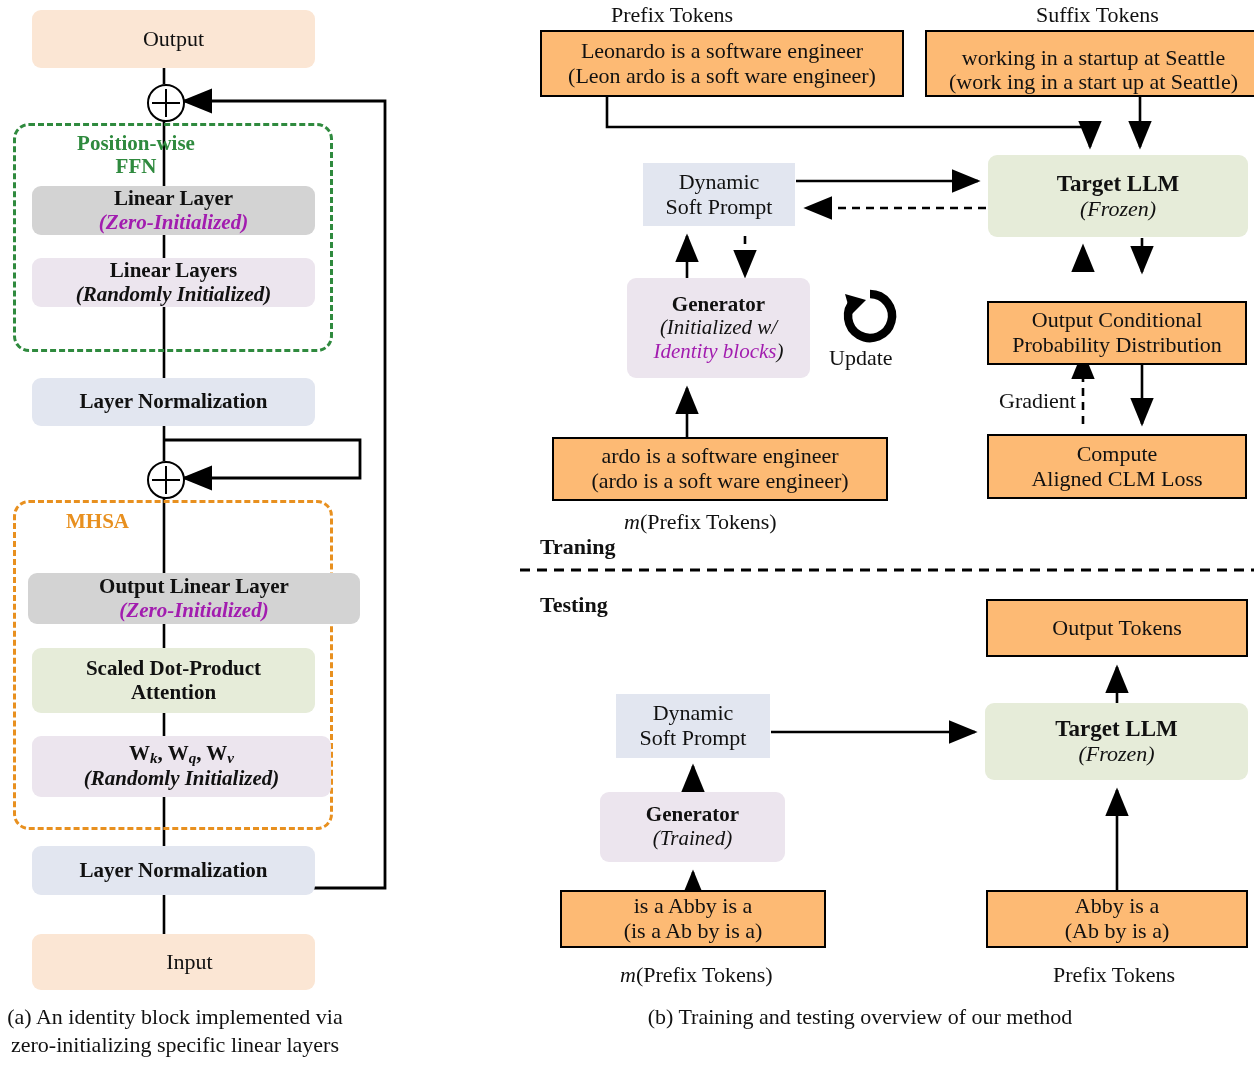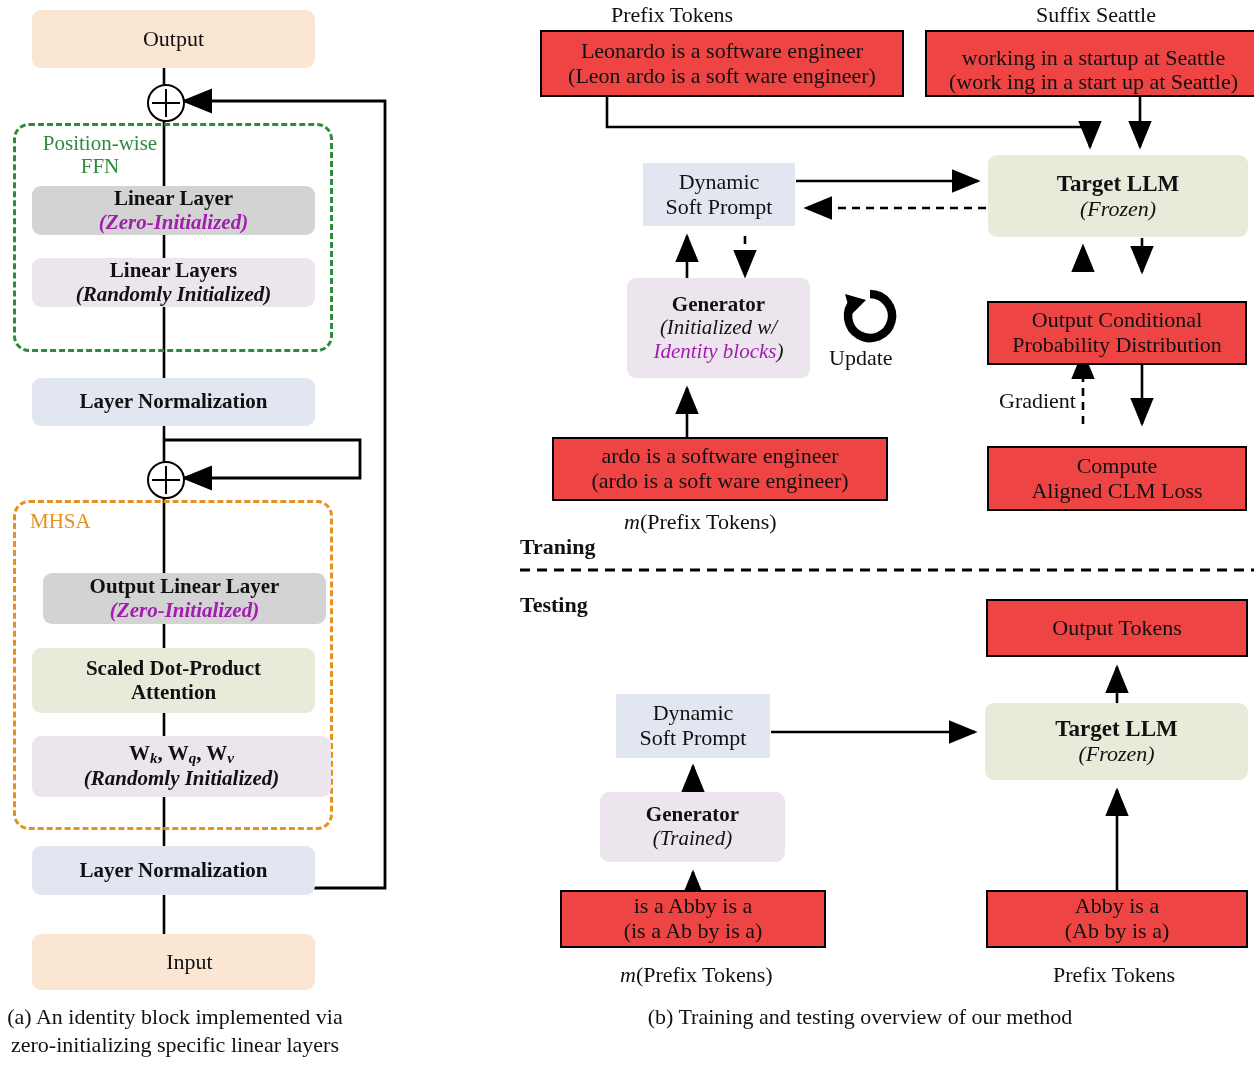--- a/index.html
+++ b/index.html
@@ -4,43 +4,43 @@
 <style>
   html,body{margin:0;padding:0;background:#fff;}
   body{width:1254px;height:1073px;position:relative;
        font-family:"Liberation Serif","DejaVu Serif",serif;color:#111;}
   .canvas{position:absolute;left:0;top:0;width:1254px;height:1073px;overflow:hidden;}
   svg.wires{position:absolute;left:0;top:0;width:1254px;height:1073px;pointer-events:none;}
 
   .box{position:absolute;box-sizing:border-box;display:flex;flex-direction:column;
        align-items:center;justify-content:center;text-align:center;line-height:1.12;}
   .rbox{border-radius:9px;}
-  .sqbox{border:2.2px solid #000;background:#ef4444;}
+  .sqbox{border:2.2px solid #000;background:#fdba74;}
 
   .c-peach{background:#fbe6d4;}
   .c-grey{background:#d3d3d3;}
   .c-lilac{background:#ece5ee;justify-content:center;}
   .c-blue{background:#e2e6f0;}
   .c-green{background:#e6ecd9;}
 
   .t-plain{font-size:22px;font-weight:400;}
   .t-bold{font-size:21px;font-weight:700;}
   .t-ital{font-size:21px;font-weight:700;font-style:italic;}
   .t-italn{font-size:21px;font-weight:400;font-style:italic;}
   .red{color:#a21caf;}
 
   .group{position:absolute;box-sizing:border-box;border-radius:16px;}
   .g-ffn{border:3px dashed #2f8a3e;}
   .g-mhsa{border:3px dashed #e8901f;}
-  .glabel{position:absolute;font-weight:400;font-size:21px;line-height:1.1;text-align:center;}
+  .glabel{position:absolute;font-weight:700;font-size:21px;line-height:1.1;text-align:center;margin-left:36px;}
   .g-ffn-label{color:#2f8a3e;}
   .g-mhsa-label{color:#e8901f;}
 
   .freelabel{position:absolute;font-size:22px;font-weight:400;white-space:nowrap;}
-  .bold-label{position:absolute;font-size:22px;font-weight:700;white-space:nowrap;}
+  .bold-label{position:absolute;font-size:22px;font-weight:700;white-space:nowrap;margin-left:20px;}
   .caption{position:absolute;font-size:22px;font-weight:400;line-height:1.25;text-align:center;}
 
   .oplus{position:absolute;width:34px;height:34px;border:2.6px solid #000;
          border-radius:50%;background:#fff;}
   .oplus:before,.oplus:after{content:"";position:absolute;background:#000;}
   .oplus:before{left:50%;top:3px;width:2.4px;height:calc(100% - 6px);margin-left:-1.2px;}
   .oplus:after{top:50%;left:3px;height:2.4px;width:calc(100% - 6px);margin-top:-1.2px;}
 
   .updicon{position:absolute;width:62px;height:62px;}
   sub{font-size:0.72em;font-style:italic;font-weight:700;vertical-align:-0.22em;}
@@ -142,21 +142,21 @@
   <div class="box rbox c-blue" style="left:32px;top:378px;width:283px;height:48px;">
     <div class="t-bold">Layer Normalization</div>
   </div>
 
   <div class="oplus" style="left:147px;top:461px;"></div>
 
   <div class="group g-mhsa" style="left:13px;top:500px;width:320px;height:330px;">
     <div class="glabel g-mhsa-label" style="left:14px;top:7px;width:100px;text-align:left;">MHSA</div>
   </div>
 
-  <div class="box rbox c-grey" style="left:43px;top:573px;width:283px;height:51px;">
+  <div class="box rbox c-grey" style="left:28px;top:573px;width:332px;height:51px;">
     <div class="t-bold">Output Linear Layer</div>
     <div class="t-ital red">(Zero-Initialized)</div>
   </div>
 
   <div class="box rbox c-green" style="left:32px;top:648px;width:283px;height:65px;">
     <div class="t-bold" style="white-space:pre-line;">Scaled Dot-Product<br>Attention</div>
   </div>
 
   <div class="box rbox c-lilac" style="left:32px;top:736px;width:299px;height:61px;">
     <div class="t-bold">
@@ -169,21 +169,21 @@
     <div class="t-bold">Layer Normalization</div>
   </div>
 
   <div class="box rbox c-peach" style="left:32px;top:934px;width:283px;height:56px;padding-left:32px;">
     <div class="t-plain">Input</div>
   </div>
 
   <div class="caption" style="left:0px;top:1003px;width:350px;">(a) An identity block implemented via<br>zero-initializing specific linear layers</div>
 
   <div class="freelabel" style="left:611px;top:2px;">Prefix Tokens</div>
-  <div class="freelabel" style="left:1036px;top:2px;">Suffix Seattle</div>
+  <div class="freelabel" style="left:1036px;top:2px;">Suffix Tokens</div>
 
   <div class="box sqbox" style="left:540px;top:30px;width:364px;height:67px;">
     <div class="t-plain">Leonardo is a software engineer</div>
     <div class="t-plain">(Leon ardo is a soft ware engineer)</div>
   </div>
 
   <div class="box sqbox" style="left:925px;top:30px;width:337px;height:67px;justify-content:flex-end;">
     <div class="t-plain">working in a startup at Seattle</div>
     <div class="t-plain">(work ing in a start up at Seattle)</div>
   </div>
@@ -214,21 +214,21 @@
     <div class="t-italn" style="font-size:22px;">(Frozen)</div>
   </div>
 
   <div class="box sqbox" style="left:987px;top:281px;width:260px;height:64px;margin-top:20px;">
     <div class="t-plain">Output Conditional</div>
     <div class="t-plain">Probability Distribution</div>
   </div>
 
   <div class="freelabel" style="left:999px;top:388px;">Gradient</div>
 
-  <div class="box sqbox" style="left:987px;top:434px;width:260px;height:65px;margin-top:12px;">
+  <div class="box sqbox" style="left:987px;top:434px;width:260px;height:65px;">
     <div class="t-plain">Compute</div>
     <div class="t-plain">Aligned CLM Loss</div>
   </div>
 
   <div class="box sqbox" style="left:552px;top:437px;width:336px;height:64px;">
     <div class="t-plain">ardo is a software engineer</div>
     <div class="t-plain">(ardo is a soft ware engineer)</div>
   </div>
 
   <div class="freelabel" style="left:624px;top:509px;">

